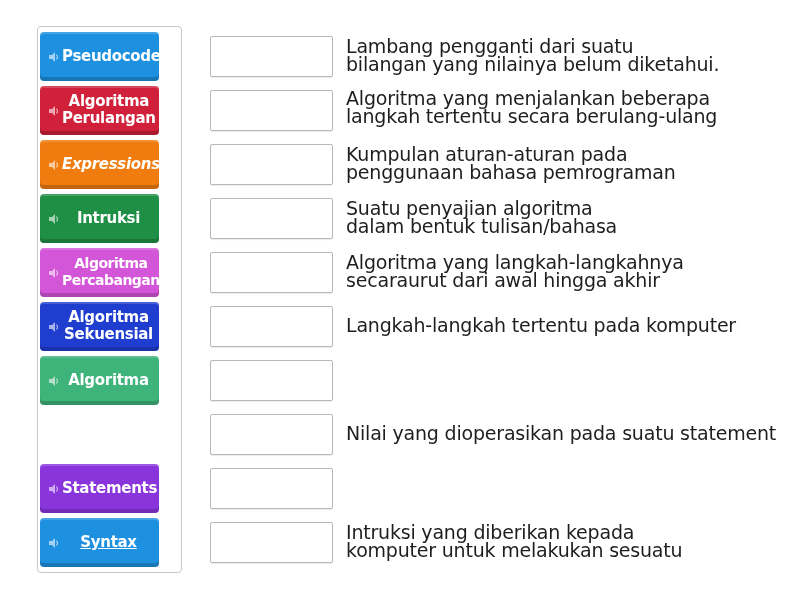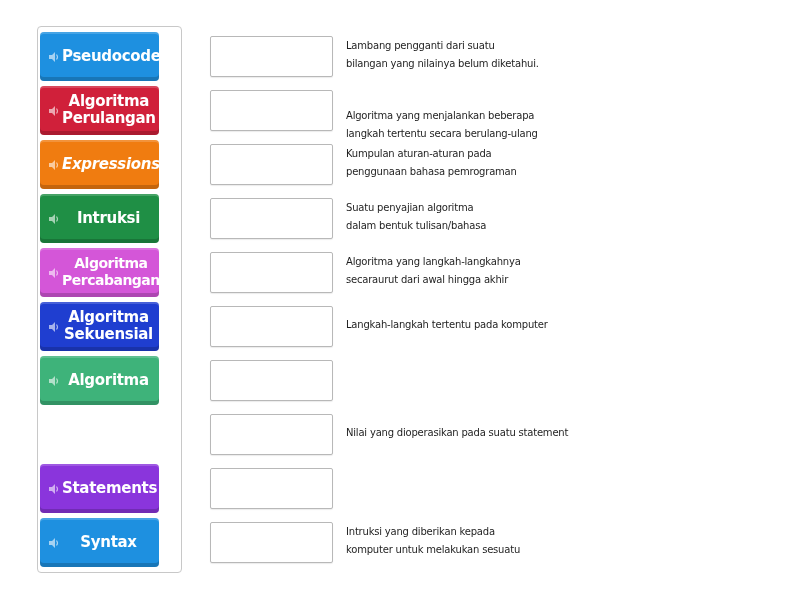--- a/index.html
+++ b/index.html
@@ -74,21 +74,21 @@
       border-radius: 2px;
       box-sizing: border-box;
       background: #fff;
       box-shadow: 0 1px 1px rgba(0,0,0,0.08);
     }
     .desc {
       position: absolute;
       left: 346px;
       width: 440px;
       font-family: "DejaVu Sans", sans-serif;
-      font-size: 10px;
+      font-size: 19px;
       line-height: 18px;
       color: #1e1e1e;
       white-space: pre-line;
       letter-spacing: -0.2px;
     }
   </style>
 </head>
 <body>
 
 <div class="stage">
@@ -146,42 +146,42 @@
       </svg>
     <span class="label">Algoritma</span>
   </div>
   <div class="tile" style="top: 464px; background: rgb(138, 53, 220);">
     <svg class="speaker" viewBox="0 0 12 12">
         <path d="M1 4h3l3-3v10L4 8H1z" fill="#fff"></path>
         <path d="M8.5 3.5q2 2.5 0 5" stroke="#fff" stroke-width="1.2" fill="none"></path>
       </svg>
     <span class="label">Statements</span>
   </div>
-  <div class="tile" style="top: 518px; background: rgb(30, 144, 224);">
+  <div class="tile" style="top: 518px; background: rgb(30, 144, 224); text-decoration: underline;">
     <svg class="speaker" viewBox="0 0 12 12">
         <path d="M1 4h3l3-3v10L4 8H1z" fill="#fff"></path>
         <path d="M8.5 3.5q2 2.5 0 5" stroke="#fff" stroke-width="1.2" fill="none"></path>
       </svg>
     <span class="label">Syntax</span>
   </div>
 
   <div class="drop-box" style="top:36px"></div>
   <div class="drop-box" style="top:90px"></div>
   <div class="drop-box" style="top:144px"></div>
   <div class="drop-box" style="top:198px"></div>
   <div class="drop-box" style="top:252px"></div>
   <div class="drop-box" style="top:306px"></div>
   <div class="drop-box" style="top:360px"></div>
   <div class="drop-box" style="top:414px"></div>
   <div class="drop-box" style="top:468px"></div>
   <div class="drop-box" style="top:522px"></div>
 
   <div class="desc" style="top:37px">Lambang pengganti dari suatu
 bilangan yang nilainya belum diketahui.</div>
-  <div class="desc" style="top:107px">Algoritma yang menjalankan beberapa
+  <div class="desc" style="top:89px">Algoritma yang menjalankan beberapa
 langkah tertentu secara berulang-ulang</div>
   <div class="desc" style="top:145px">Kumpulan aturan-aturan pada
 penggunaan bahasa pemrograman</div>
   <div class="desc" style="top:199px">Suatu penyajian algoritma
 dalam bentuk tulisan/bahasa</div>
   <div class="desc" style="top:253px">Algoritma yang langkah-langkahnya
 secaraurut dari awal hingga akhir</div>
   <div class="desc" style="top:316px">Langkah-langkah tertentu pada komputer</div>
   <div class="desc" style="top:424px">Nilai yang dioperasikan pada suatu statement</div>
   <div class="desc" style="top:523px">Intruksi yang diberikan kepada

